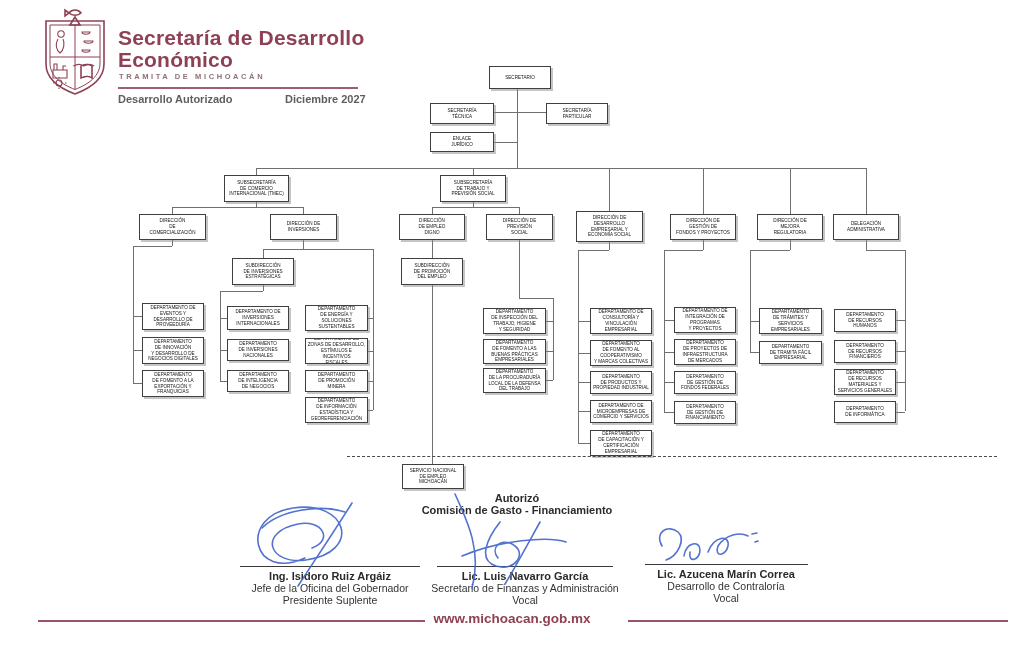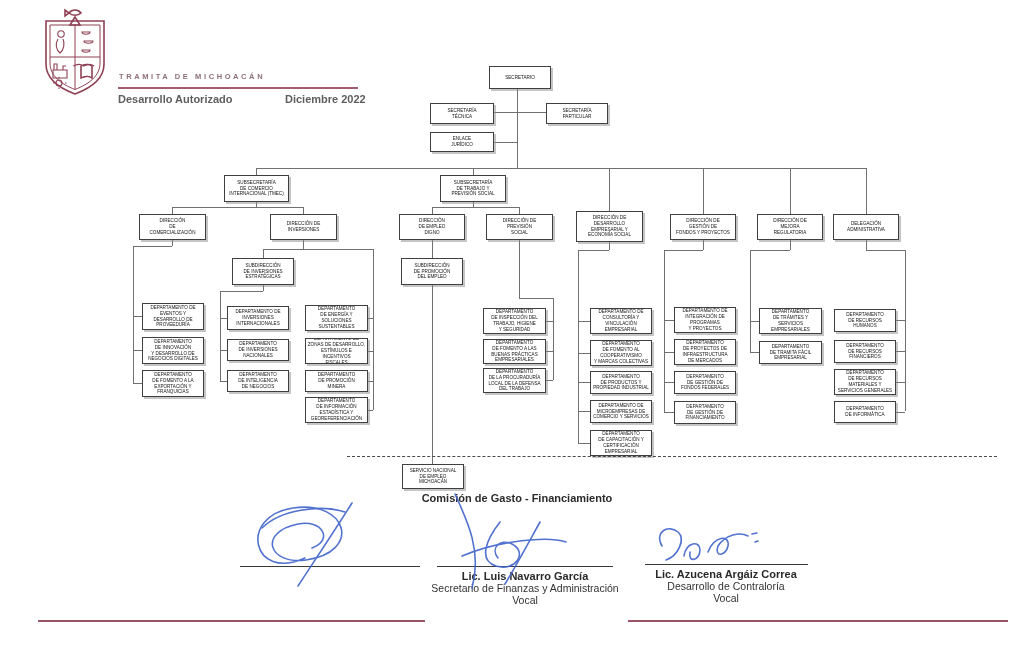--- a/index.html
+++ b/index.html
@@ -78,24 +78,26 @@
       <path d="M18 62 v-6 h3 v6 M17 62 h14 v8 h-14 Z M27 62 v-4 h3"></path>
       <circle cx="23" cy="75" r="3"></circle>
       <path d="M23 70.5 v-1.5 M23 79.5 v1.5 M18.5 75 h-1.5 M29 75 h1.5"></path>
 
       <path d="M45 58 c4 -2 8 -2 11 0 v12 c-3 -2 -7 -2 -11 0 Z"></path>
       <path d="M56 58 c4 -2 8 -2 11 0 v12 c-3 -2 -7 -2 -11 0 Z" transform="translate(-11 0)"></path>
       <path d="M45 58 c4 -2 8 -2 11 0 c4 -2 8 -2 11 0" transform="translate(-5.5 0) scale(0.95 1)"></path>
     </g>
   </svg>
 
+  <div class="brand-title">Secretaría de Desarrollo
+Económico</div>
   <div class="brand-sub">TRAMITA DE MICHOACÁN</div>
   <div class="brand-rule"></div>
   <div class="brand-doc">Desarrollo Autorizado</div>
-  <div class="brand-date">Diciembre 2022</div>
+  <div class="brand-date">Diciembre 2027</div>
 
   <div id="chart">
       <div class="cline" style="left: 517px; top: 89px; width: 1px; height: 79px;"></div>
       <div class="cline" style="left: 494px; top: 112px; width: 23px; height: 1px;"></div>
       <div class="cline" style="left: 517px; top: 112px; width: 29px; height: 1px;"></div>
       <div class="cline" style="left: 494px; top: 142px; width: 23px; height: 1px;"></div>
       <div class="cline" style="left: 256px; top: 168px; width: 610px; height: 1px;"></div>
       <div class="cline" style="left: 256px; top: 168px; width: 1px; height: 7px;"></div>
       <div class="cline" style="left: 473px; top: 168px; width: 1px; height: 7px;"></div>
       <div class="cline" style="left: 609px; top: 168px; width: 1px; height: 43px;"></div>
@@ -307,34 +309,40 @@
       <div class="node" style="left: 834px; top: 401px; width: 62px; height: 22px;">DEPARTAMENTO
 DE INFORMÁTICA</div>
       <div class="node" style="left: 402px; top: 464px; width: 62px; height: 25px;">SERVICIO NACIONAL
 DE EMPLEO
 MICHOACÁN</div>
     </div>
 
   <div class="dash" style="left:347px;top:456px;width:650px;"></div>
 
   <div class="approval">
+    <div class="t1">Autorizó</div>
     <div class="t2">Comisión de Gasto - Financiamiento</div>
   </div>
 
   <div class="sigline" style="left:240px;top:566px;width:180px;"></div>
   <div class="sigline" style="left:437px;top:566px;width:176px;"></div>
   <div class="sigline" style="left:645px;top:564px;width:163px;"></div>
 
+  <div class="signer" style="left:235px;top:570px;width:190px;">
+    <div class="name">Ing. Isidoro Ruiz Argáiz</div>
+    <div class="role">Jefe de la Oficina del Gobernador</div>
+    <div class="pos">Presidente Suplente</div>
+  </div>
   <div class="signer" style="left:430px;top:570px;width:190px;">
     <div class="name">Lic. Luis Navarro García</div>
     <div class="role">Secretario de Finanzas y Administración</div>
     <div class="pos">Vocal</div>
   </div>
   <div class="signer" style="left:636px;top:568px;width:180px;">
-    <div class="name">Lic. Azucena Argáiz Correa</div>
+    <div class="name">Lic. Azucena Marín Correa</div>
     <div class="role">Desarrollo de Contraloría</div>
     <div class="pos">Vocal</div>
   </div>
 
   <svg width="1024" height="650" viewBox="0 0 1024 650">
     <g stroke="#3f63c9" fill="none" stroke-width="1.6" stroke-linecap="round" opacity="0.9">
       <g>
         <path d="M305 558 C 252 582, 238 516, 293 508 C 348 500, 362 552, 306 560 C 268 565, 258 532, 298 524 C 322 519, 334 540, 312 548"></path>
         <path d="M352 503 C 335 530, 315 560, 298 586"></path>
         <path d="M262 528 C 280 510, 320 504, 345 512"></path>
@@ -349,15 +357,16 @@
         <path d="M662 546 C 654 532, 668 524, 678 532 C 686 539, 678 556, 666 560"></path>
         <path d="M684 556 C 686 542, 700 540, 700 550 C 700 560, 688 564, 690 552"></path>
         <path d="M708 552 C 714 536, 730 534, 728 546 C 726 556, 714 558, 718 546 C 726 534, 740 532, 748 536"></path>
         <path d="M752 534 L 757 533"></path>
         <path d="M755 542 L 758 541"></path>
       </g>
     </g>
   </svg>
 
   <div class="footer-rule" style="left:38px;width:387px;"></div>
+  <div class="footer-url">www.michoacan.gob.mx</div>
   <div class="footer-rule" style="left:628px;width:380px;"></div>
 
 </div>
 
 </body></html>

